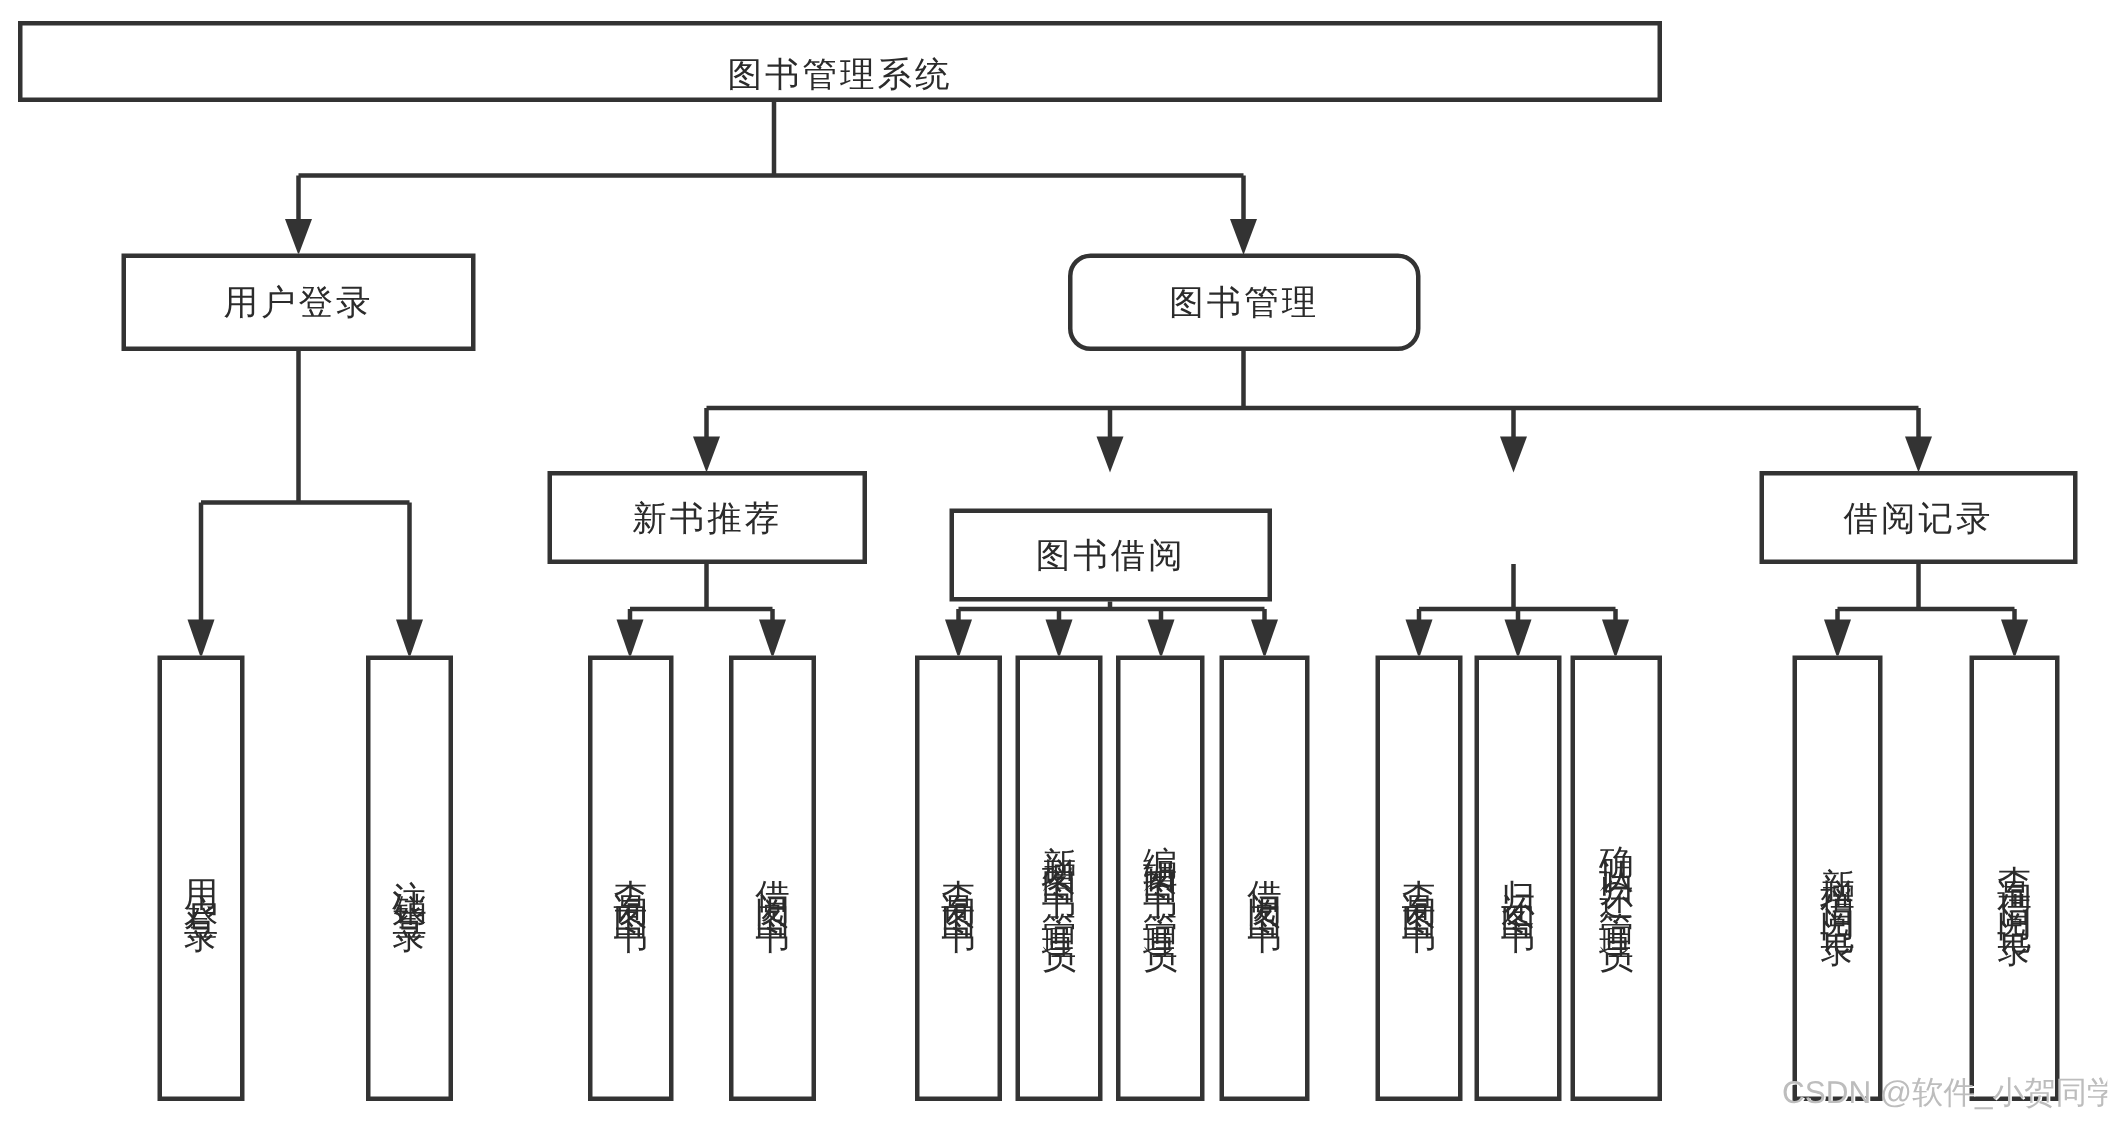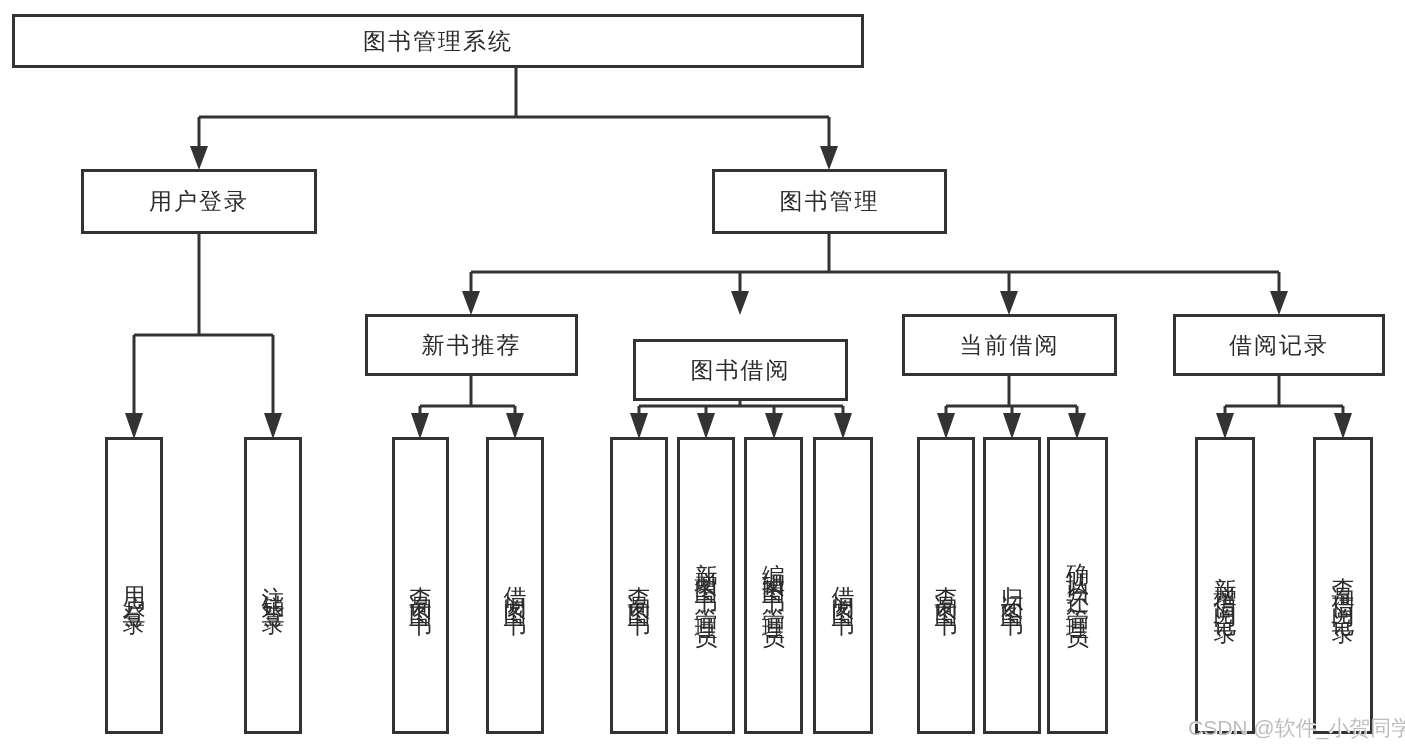--- a/index.html
+++ b/index.html
@@ -88,39 +88,36 @@
       <path d="M774 439 L765 413 L783 413 Z"></path>
       <path d="M843 439 L834 413 L852 413 Z"></path>
       <path d="M946 439 L937 413 L955 413 Z"></path>
       <path d="M1012 439 L1003 413 L1021 413 Z"></path>
       <path d="M1077 439 L1068 413 L1086 413 Z"></path>
       <path d="M1225 439 L1216 413 L1234 413 Z"></path>
       <path d="M1343 439 L1334 413 L1352 413 Z"></path>
     </g>
   </svg>
 
-  <div class="box" style="left:12px; top:14px; width:852px; height:54px;">
+  <div class="box" style="left:12px; top:14px; width:1096px; height:54px;align-items:flex-end;">
     <span class="hlabel">图书管理系统</span>
   </div>
 
   <div class="box" style="left:81px; top:169px; width:236px; height:65px;">
     <span class="hlabel">用户登录</span>
   </div>
-  <div class="box" style="left:712px; top:169px; width:235px; height:65px;">
+  <div class="box" style="left:712px; top:169px; width:235px; height:65px;border-radius:15px;">
     <span class="hlabel">图书管理</span>
   </div>
 
   <div class="box" style="left:365px; top:314px; width:213px; height:62px;">
     <span class="hlabel">新书推荐</span>
   </div>
   <div class="box" style="left:633px; top:314px; width:215px; height:62px;margin-top:25px;">
     <span class="hlabel">图书借阅</span>
-  </div>
-  <div class="box" style="left:902px; top:314px; width:215px; height:62px;">
-    <span class="hlabel">当前借阅</span>
   </div>
   <div class="box" style="left:1173px; top:314px; width:212px; height:62px;">
     <span class="hlabel">借阅记录</span>
   </div>
 
   <div class="box vbox" style="left:105px; width:58px;">
     <span class="vtext">用户登录</span>
   </div>
   <div class="box vbox" style="left:244px; width:58px;">
     <span class="vtext">注销登录</span>

